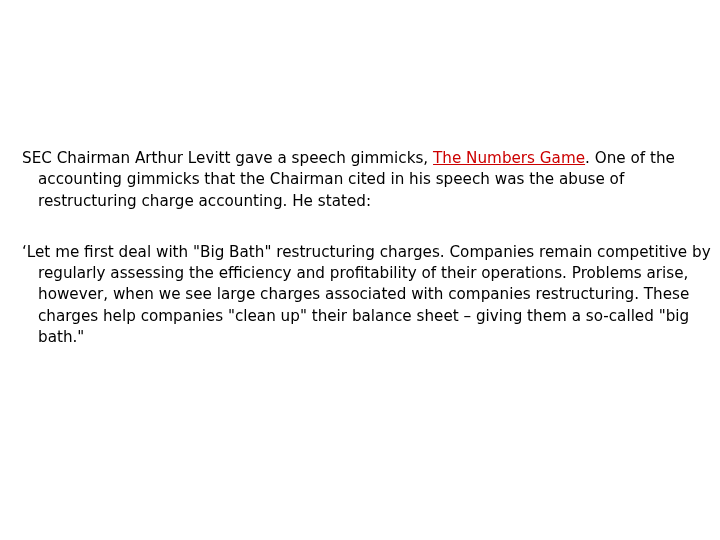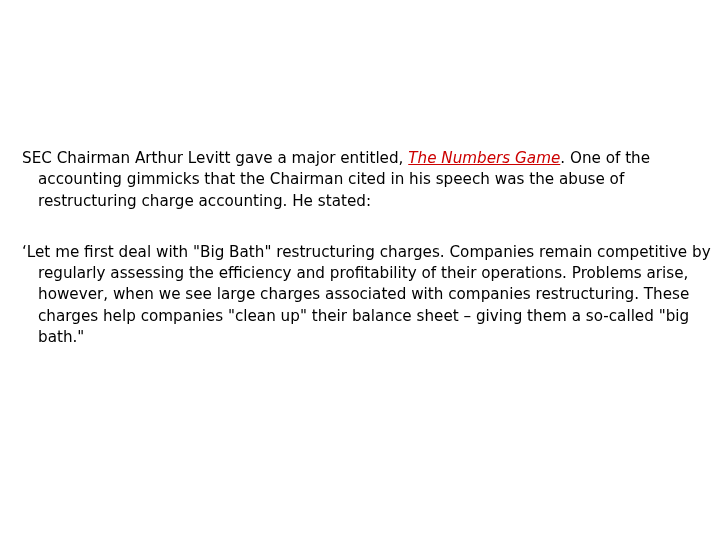--- a/index.html
+++ b/index.html
@@ -125,34 +125,33 @@
 
   .spacer-line {
     height: 21.4px;
   }
 
   .para-p2 { margin-top: 8px; }
   .para-p3 { margin-top: 0px; }
 
   .link-title {
     color: #cc0000;
-    font-style: italic;
     text-decoration: underline;
     margin-top: 8px;
   }
 </style>
 </head>
 <body>
 
 <div class="slide">
 
 
   <div class="body-area">
 
-    <p class="para para-p1"><span>SEC Chairman Arthur Levitt gave a major entitled, </span><span class="link-title">The Numbers Game</span><span>. One of the accounting gimmicks that the Chairman cited in his speech was the abuse of restructuring charge accounting. He stated:</span></p>
+    <p class="para para-p1"><span>SEC Chairman Arthur Levitt gave a speech gimmicks, </span><span class="link-title">The Numbers Game</span><span>. One of the accounting gimmicks that the Chairman cited in his speech was the abuse of restructuring charge accounting. He stated:</span></p>
 
     <div class="spacer-line"></div>
 
     <p class="para para-p2">‘Let me first deal with "Big Bath" restructuring charges. Companies remain competitive by regularly assessing the efficiency and profitability of their operations. Problems arise, however, when we see large charges associated with companies restructuring. These charges help companies "clean up" their balance sheet – giving them a so-called "big bath."</p>
 
 
   </div>
 
 </div>
 

